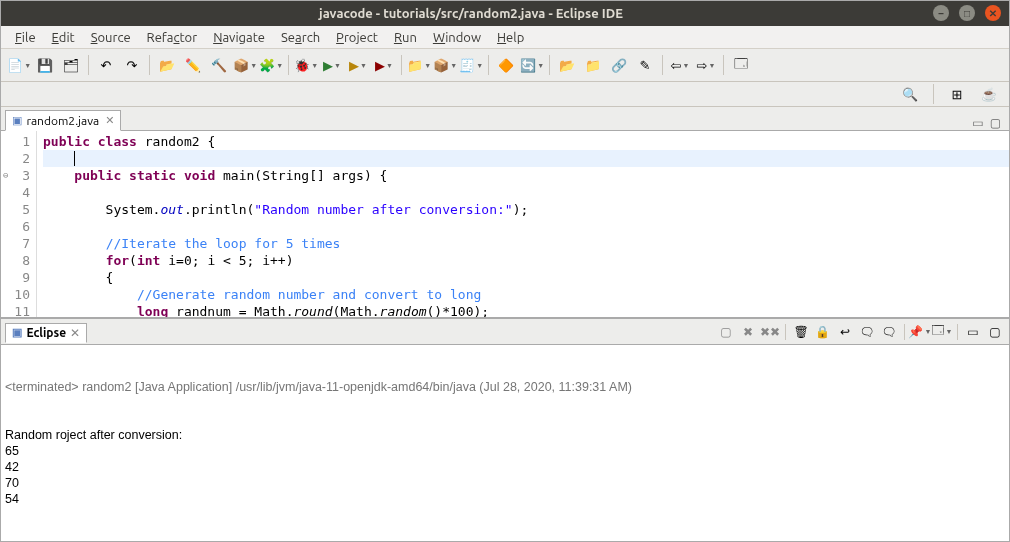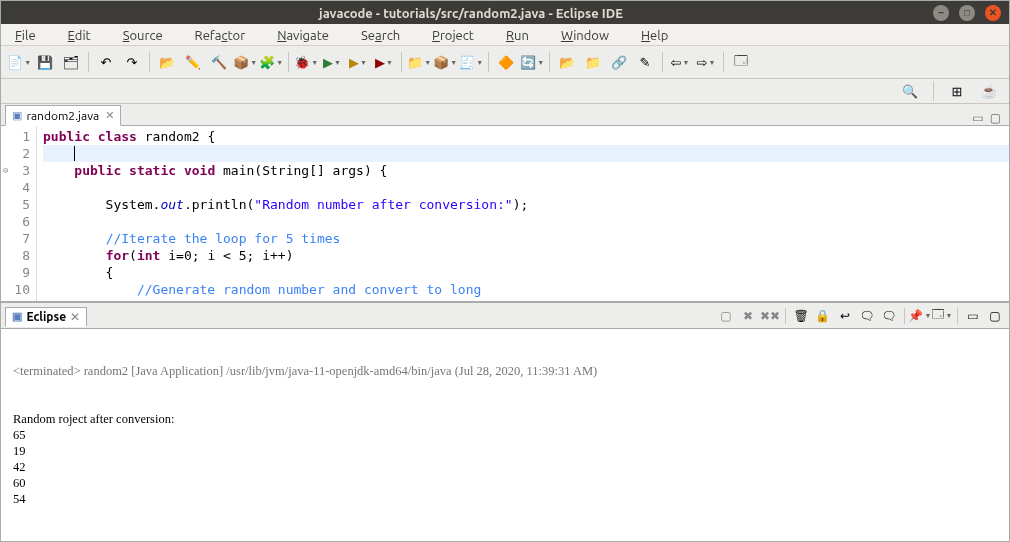--- a/index.html
+++ b/index.html
@@ -36,21 +36,21 @@
   .win-max { background: #8b8b83; }
   .win-close { background: #e95420; }
   
   .menubar {
     background: #f2f1f0;
     border-bottom: 1px solid #d4d0c8;
     height: 26px;
     display: flex;
     align-items: center;
     padding: 0 6px;
-    gap: 16px;
+    gap: 0;
   }
   .menu-item {
     padding: 2px 8px;
     color: #3c3b37;
     cursor: default;
   }
   .menu-item .underline { text-decoration: underline; }
   
   .toolbar {
     background: #ededeb;
@@ -165,27 +165,26 @@
     padding:2px 6px;
     font-size:12px;
     position:relative; top:1px;
     font-weight:bold;
   }
   .console-tab .cicon { color:#5a7fbf; font-size:11px;}
   .console-toolbar { margin-left:auto; display:flex; align-items:center; gap:2px;}
   .ctb { width:20px; height:20px; display:inline-flex; align-items:center; justify-content:center; font-size:12px; border:1px solid transparent; border-radius:2px;}
   .console-body {
     flex:1;
-    font-family: Liberation Serif, serif;
+    font-family: Liberation Sans, sans-serif;
     font-size:12.5px;
     line-height:16px;
     padding:2px 4px;
     overflow:auto;
     white-space:pre;
-    margin-left:8px;
   }
   .console-status { color:#767676; }
 </style>
 </head>
 <body>
 
 <div class="titlebar">
   <span></span>
   <span class="title">javacode - tutorials/src/random2.java - Eclipse IDE</span>
   <span class="win-controls">
@@ -392,15 +391,15 @@
         <span class="ctb">
           <span style="">▭</span>
         </span>
         <span class="ctb">
           <span style="">▢</span>
         </span>
       </div>
   </div>
   <div class="console-body">
     <div class="console-status">&lt;terminated&gt; random2 [Java Application] /usr/lib/jvm/java-11-openjdk-amd64/bin/java (Jul 28, 2020, 11:39:31 AM)</div>
-    <div id="console-lines"><div>Random roject after conversion:</div><div>65</div><div>19</div><div>42</div><div>60</div><div>54</div></div>
+    <div id="console-lines"><div>Random roject after conversion:</div><div>65</div><div>42</div><div>70</div><div>54</div></div>
   </div>
 </div>
 
 </body></html>

